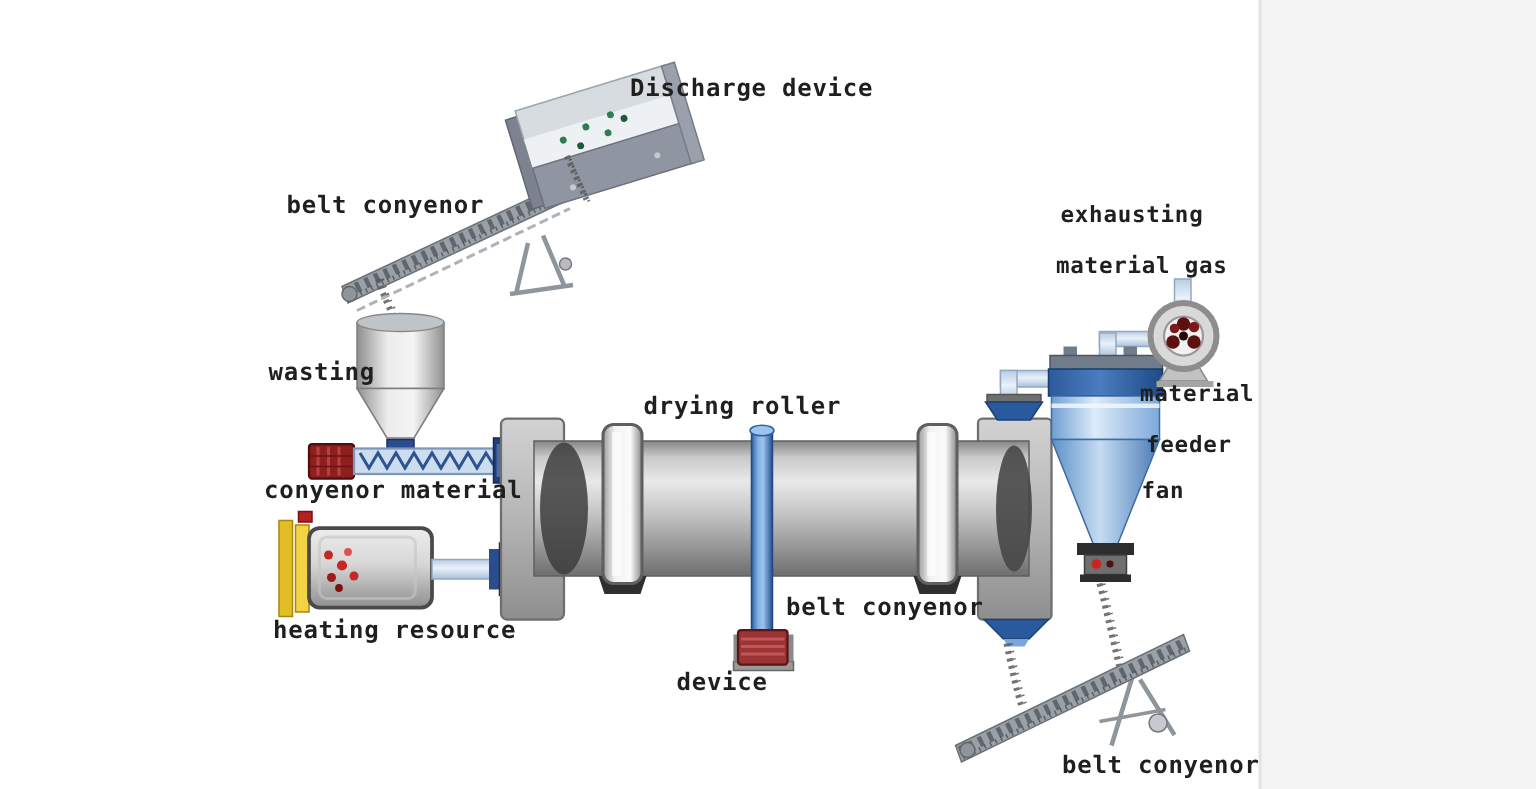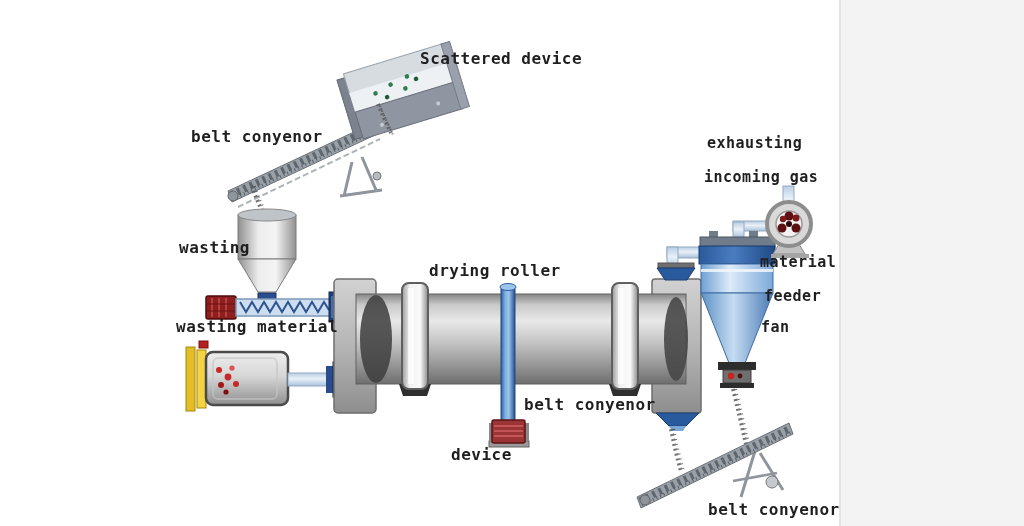--- a/index.html
+++ b/index.html
@@ -243,26 +243,27 @@
     <path d="M755,451 L741,497 M760,453 L783,490" stroke="#8f959d" stroke-width="3" fill="none"></path>
     <path d="M733,481 L777,473" stroke="#8f959d" stroke-width="2.5"></path>
     <circle cx="772" cy="482" r="6" fill="#c6cad0" stroke="#777"></circle>
     <polygon points="637,497 789,423 793,434 641,508" fill="#9aa0a8" stroke="#6a7078"></polygon>
     <path d="M640,501 L791,428" stroke="#565c64" stroke-width="7" stroke-dasharray="3 4" fill="none" opacity=".85"></path>
     <path d="M642,505 L792,432" stroke="#3f454d" stroke-width="3" stroke-dasharray="1 3" fill="none" opacity=".7"></path>
     <circle cx="645" cy="500" r="5" fill="#8f959d" stroke="#666"></circle>
   </g>
 </svg>
 
-  <span class="lbl" style="left:420px;top:51px">Scattered device</span>
+  <span class="lbl" style="left:420px;top:51px">Discharge device</span>
   <span class="lbl" style="left:191px;top:129px">belt conyenor</span>
   <span class="lbl" style="left:179px;top:240px">wasting</span>
-  <span class="lbl" style="left:176px;top:319px">wasting material</span>
+  <span class="lbl" style="left:176px;top:319px">conyenor material</span>
+  <span class="lbl" style="left:182px;top:412px">heating resource</span>
   <span class="lbl" style="left:429px;top:263px">drying roller</span>
   <span class="lbl" style="left:524px;top:397px">belt conyenor</span>
   <span class="lbl" style="left:451px;top:447px">device</span>
   <span class="lbl sm" style="left:707px;top:136px">exhausting</span>
-  <span class="lbl sm" style="left:704px;top:170px">incoming gas</span>
+  <span class="lbl sm" style="left:704px;top:170px">material gas</span>
   <span class="lbl sm" style="left:760px;top:255px">material</span>
   <span class="lbl sm" style="left:764px;top:289px">feeder</span>
   <span class="lbl sm" style="left:761px;top:320px">fan</span>
   <span class="lbl" style="left:708px;top:502px">belt conyenor</span>
 </div>
 
 </body></html>

